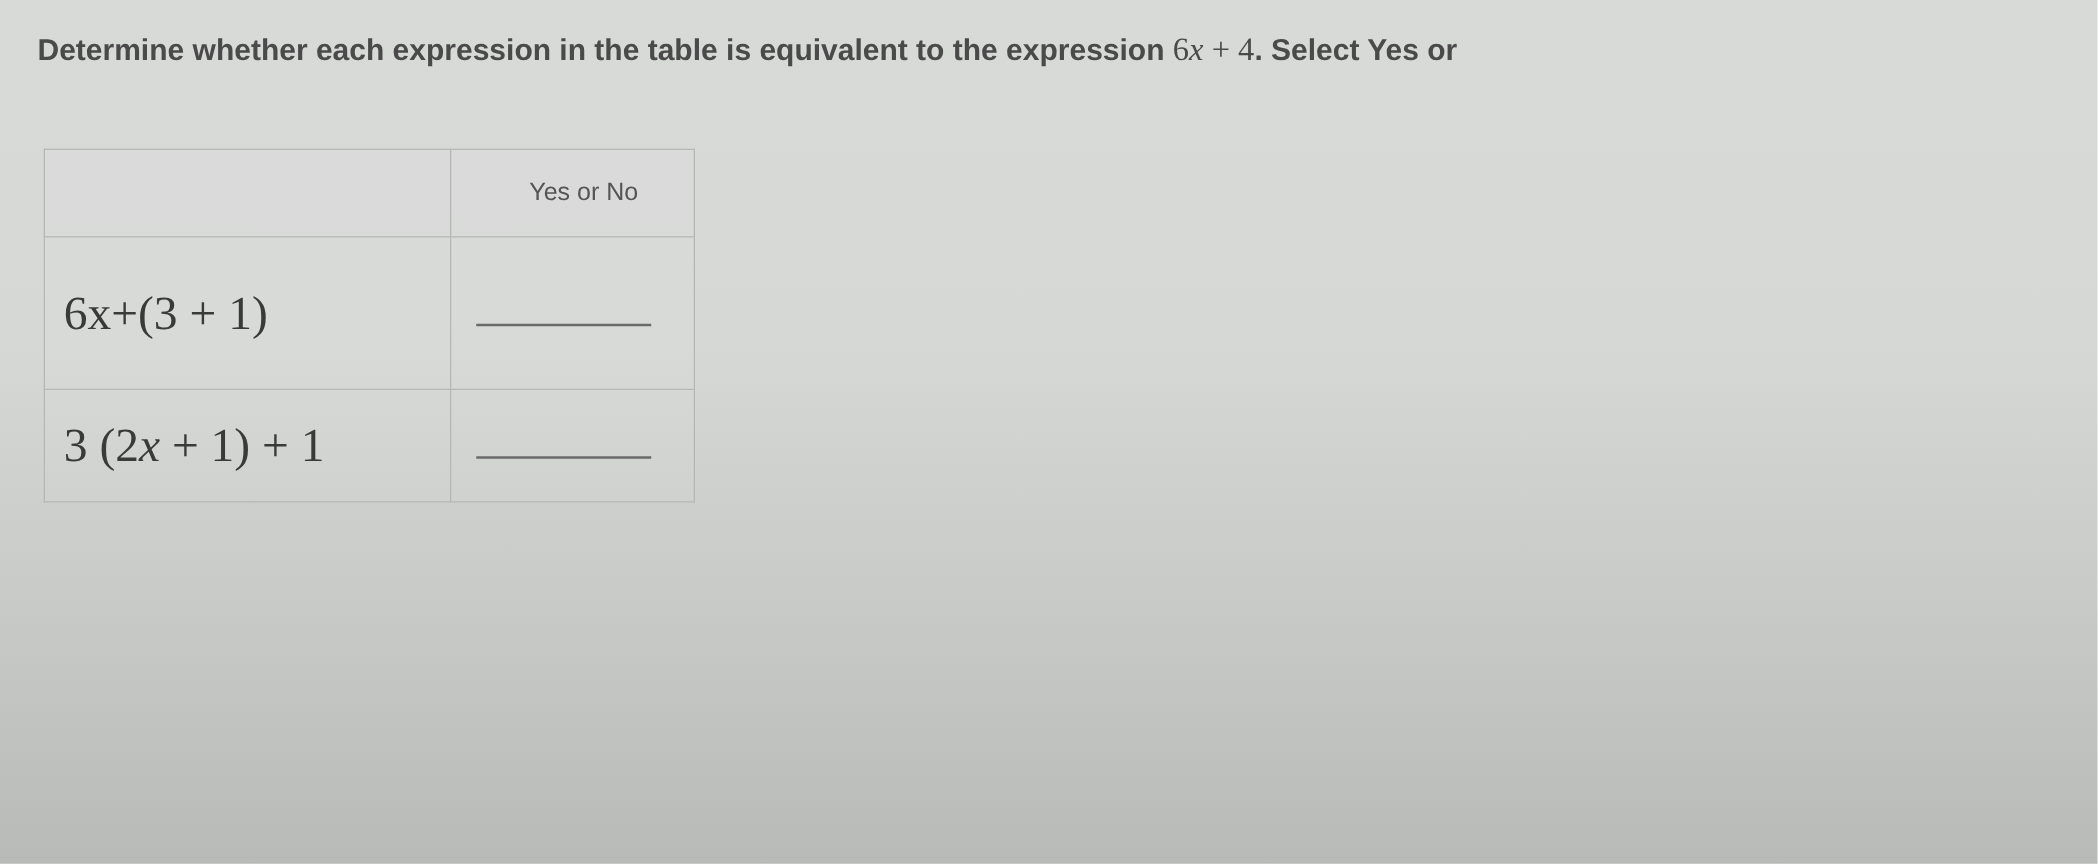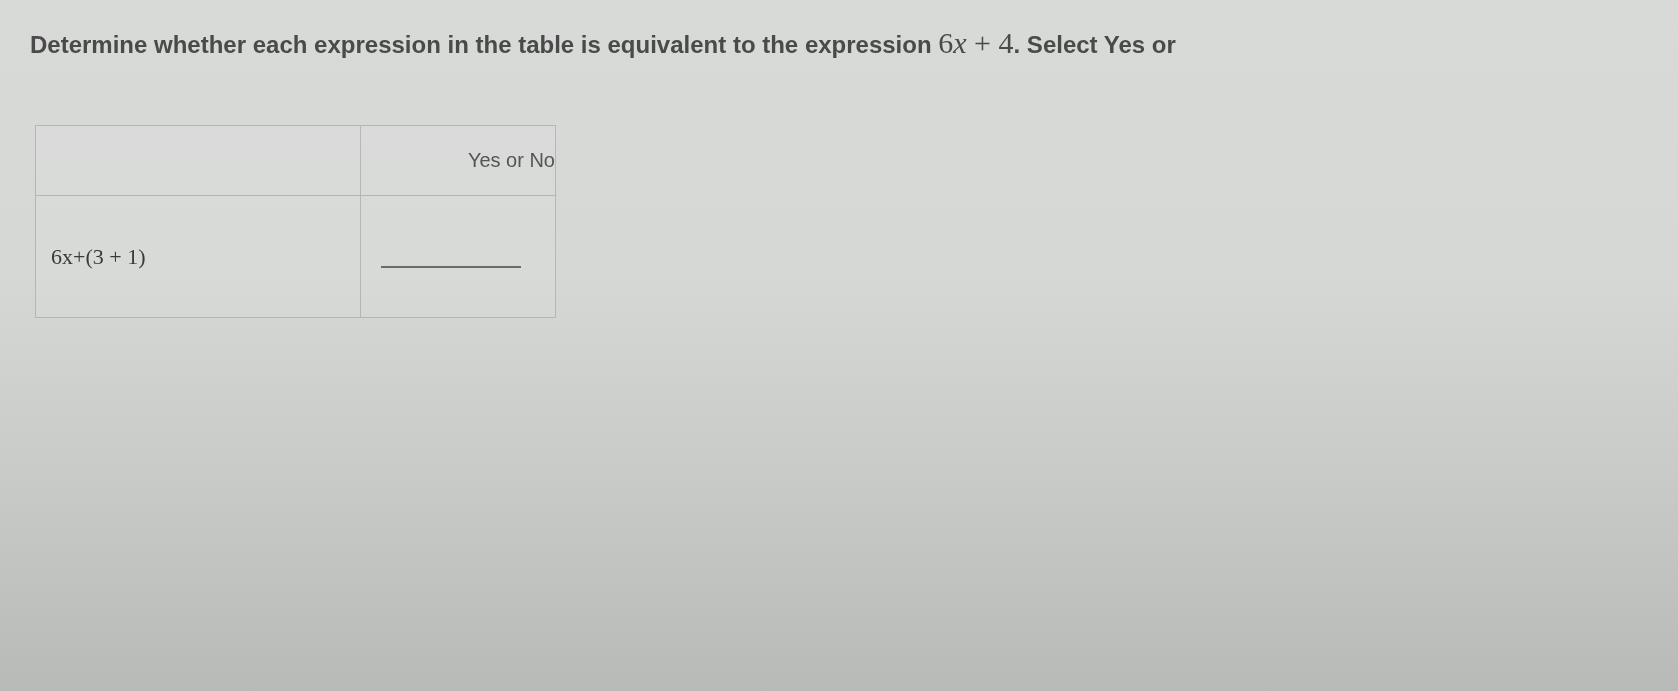--- a/index.html
+++ b/index.html
@@ -21,56 +21,56 @@
     .question-text {
       font-size: 24px;
       font-weight: bold;
       color: #4a4a4a;
       line-height: 1.5;
       margin-bottom: 60px;
       white-space: nowrap;
     }
     .math-expr {
       font-family: 'Times New Roman', serif;
-      font-size: 30px;
+      font-size: 26px;
       font-weight: normal;
       color: #4a4a4a;
       font-style: normal;
     }
     .table-wrap {
       margin-left: 5px;
     }
     table {
       border-collapse: collapse;
       background: rgba(255,255,255,0.05);
     }
     td, th {
       border: 1px solid #b5b7b4;
       padding: 0;
       vertical-align: middle;
     }
     th {
       font-weight: normal;
-      text-align: right;
+      text-align: center;
     }
     .header-cell {
       width: 325px;
       height: 70px;
     }
     .yn-header {
       width: 195px;
       height: 70px;
       font-size: 20px;
       color: #555;
       padding-left: 18px;
     }
     .expr-cell {
       width: 325px;
       font-family: 'Times New Roman', serif;
-      font-size: 22px;
+      font-size: 38px;
       color: #3a3a3a;
       padding-left: 15px;
     }
     .row-tall { height: 122px; }
     .row-med  { height: 98px; }
     .row-short{ height: 90px; }
     .answer-cell {
       width: 195px;
       text-align: left;
       padding-left: 20px;
@@ -96,16 +96,20 @@
     <table>
       <tbody>
           <tr>
         <th class="header-cell"></th>
         <th class="yn-header">Yes or No</th>
       </tr>
       <tr class="row-tall">
         <td class="expr-cell">6x+(3 + 1)</td>
         <td class="answer-cell"><span class="blank"></span></td>
       </tr>
+      <tr class="row-short">
+        <td class="expr-cell">3 (2<span class="italic-x">x</span> + 1) + 1</td>
+        <td class="answer-cell"><span class="blank"></span></td>
+      </tr>
     </tbody>
       </table>
   </div>
 </div>
 
 </body></html>

